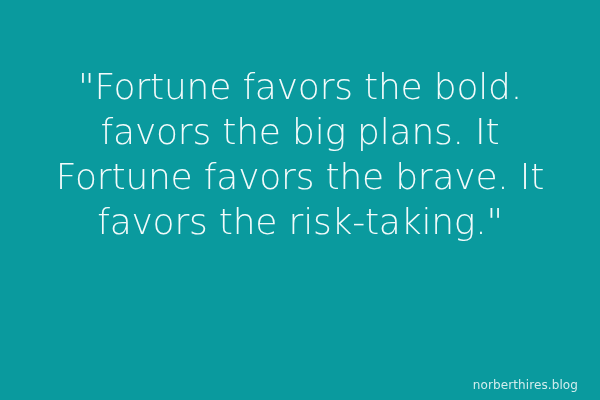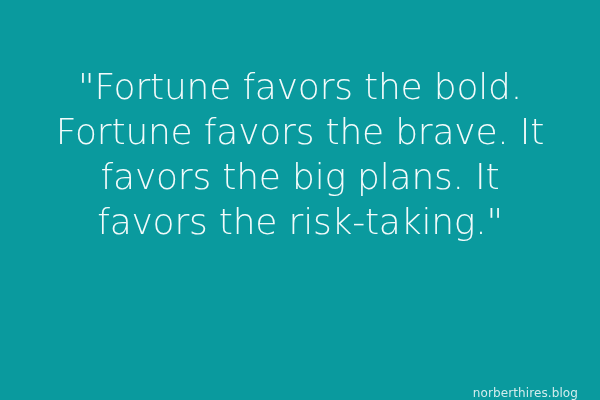--- a/index.html
+++ b/index.html
@@ -55,36 +55,36 @@
     font-family: "DejaVu Sans", "Liberation Sans", sans-serif;
     font-size: 13px;
     font-weight: 400;
     letter-spacing: 3.6px;
     text-transform: uppercase;
   }
 
   #footer-watermark {
     position: absolute;
     right: 22px;
-    bottom: 0;
+    bottom: 8px;
     color: rgba(255, 255, 255, 0.82);
     font-family: "DejaVu Sans", "Liberation Sans", sans-serif;
     font-size: 12px;
     font-weight: 400;
     letter-spacing: 0.1px;
   }
 </style>
 </head>
 <body>
 
 <div id="quote-card">
 
   <div id="quote-block">
     <span class="quote-line">"Fortune favors the bold.</span>
+    <span class="quote-line">favors the big plans. It</span>
     <span class="quote-line">Fortune favors the brave. It</span>
-    <span class="quote-line">favors the big plans. It</span>
     <span class="quote-line">favors the risk-taking."</span>
   </div>
 
 
   <div id="footer-watermark">norberthires.blog</div>
 
 </div>
 
 </body></html>

